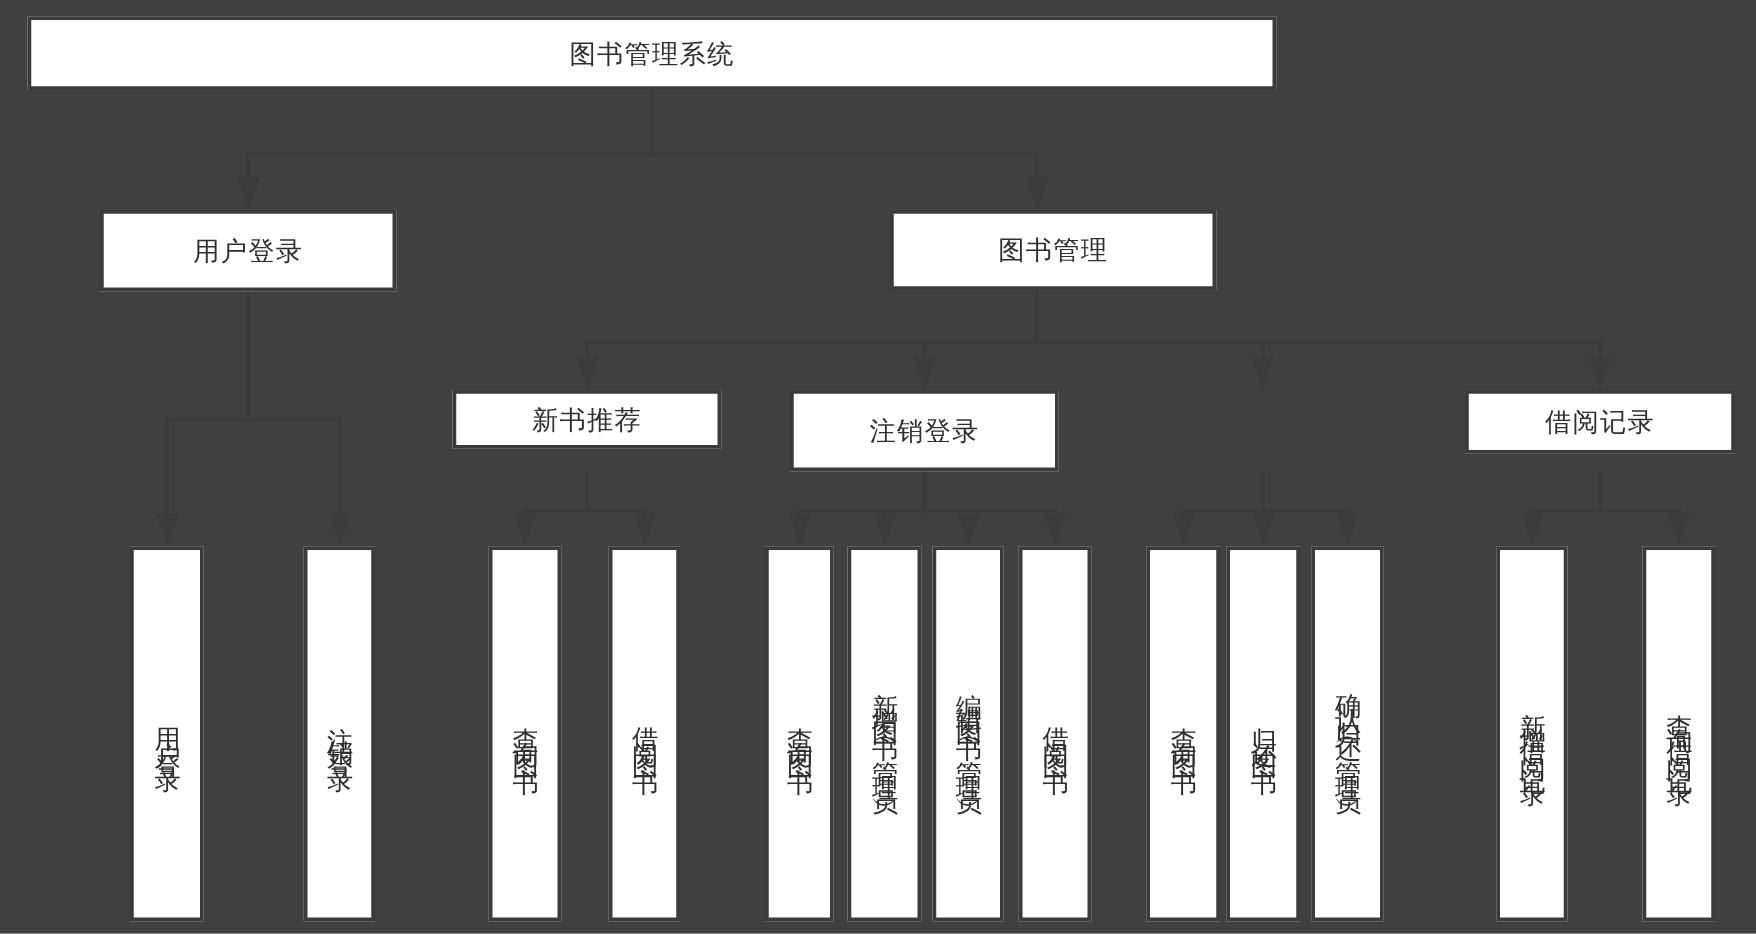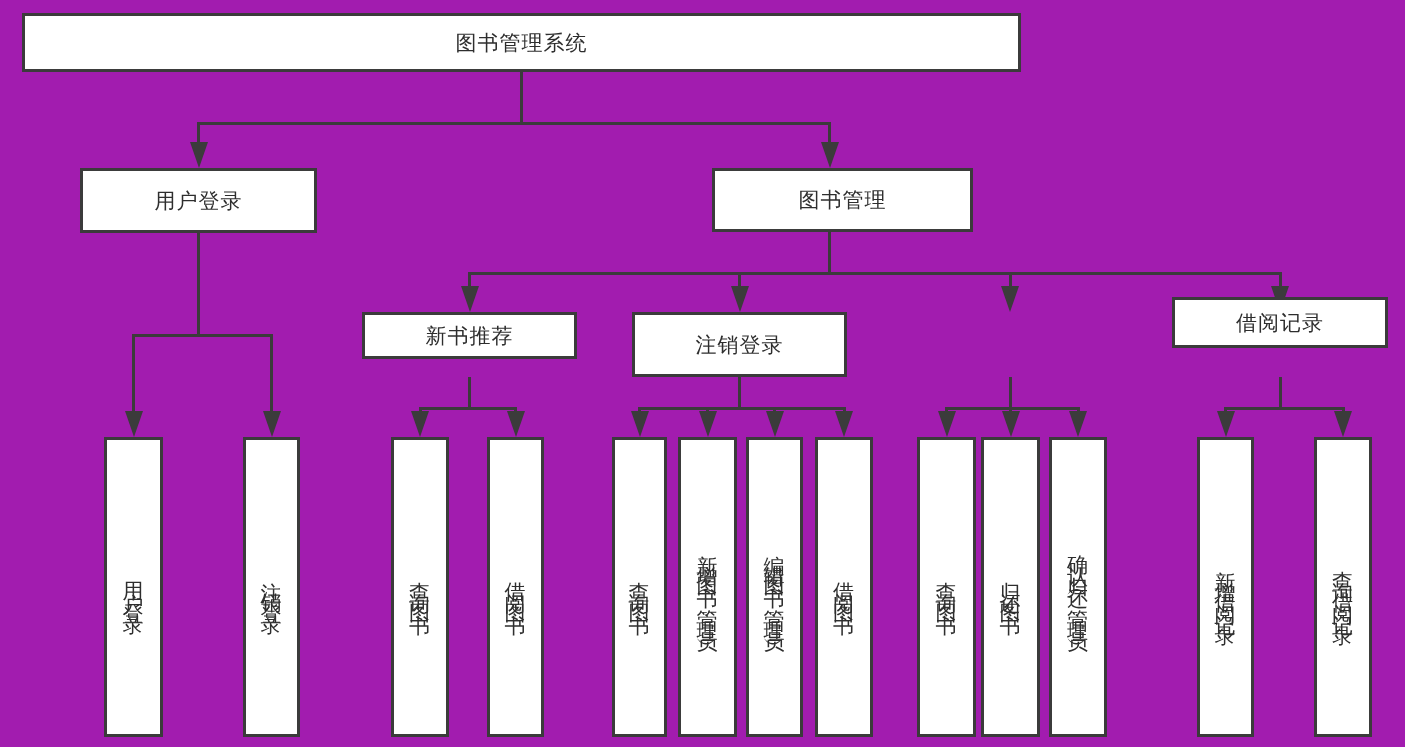--- a/index.html
+++ b/index.html
@@ -1,22 +1,22 @@
 <!DOCTYPE html>
 <html><head>
 <meta charset="utf-8">
 <style>
   html, body { margin: 0; padding: 0; background: #ffffff; }
   #stage {
     position: relative;
     width: 1405px;
     height: 747px;
-    background: #a21caf;
+    background: #404040;
     overflow: hidden;
-    font-family: Liberation Sans, sans-serif;
+    font-family: Liberation Serif, serif;
   }
   .node {
     position: absolute;
     box-sizing: border-box;
     background: #ffffff;
     border: 3px solid #3b3b3b;
     display: flex;
     align-items: center;
     justify-content: center;
     color: #2e2e2e;
@@ -117,21 +117,21 @@
   <div class="node" style="left:712px;top:168px;width:261px;height:64px">
     <span class="lbl">图书管理</span>
   </div>
 
   <div class="node" style="left:362px;top:312px;width:215px;height:47px">
     <span class="lbl">新书推荐</span>
   </div>
   <div class="node" style="left:632px;top:312px;width:215px;height:65px">
     <span class="lbl">注销登录</span>
   </div>
-  <div class="node" style="left:1172px;top:297px;width:216px;height:51px">
+  <div class="node" style="left:1172px;top:312px;width:216px;height:51px">
     <span class="lbl">借阅记录</span>
   </div>
 
   <div class="node vert" style="left:104px;top:437px;width:59px;height:300px">
     <span class="lbl">用户登录</span>
   </div>
   <div class="node vert" style="left:243px;top:437px;width:57px;height:300px">
     <span class="lbl">注销登录</span>
   </div>
   <div class="node vert" style="left:391px;top:437px;width:58px;height:300px">

